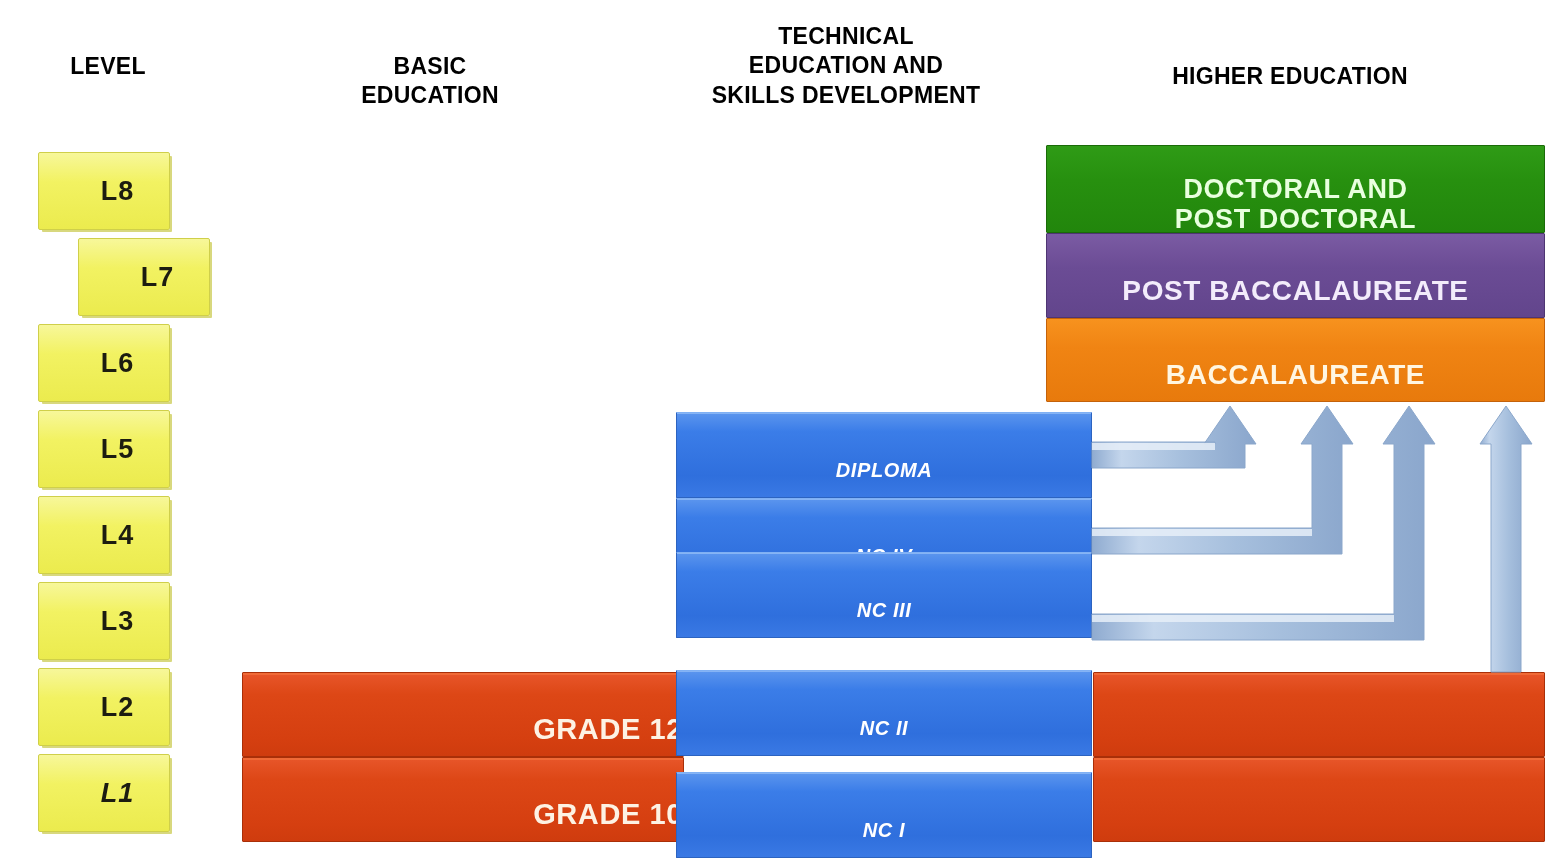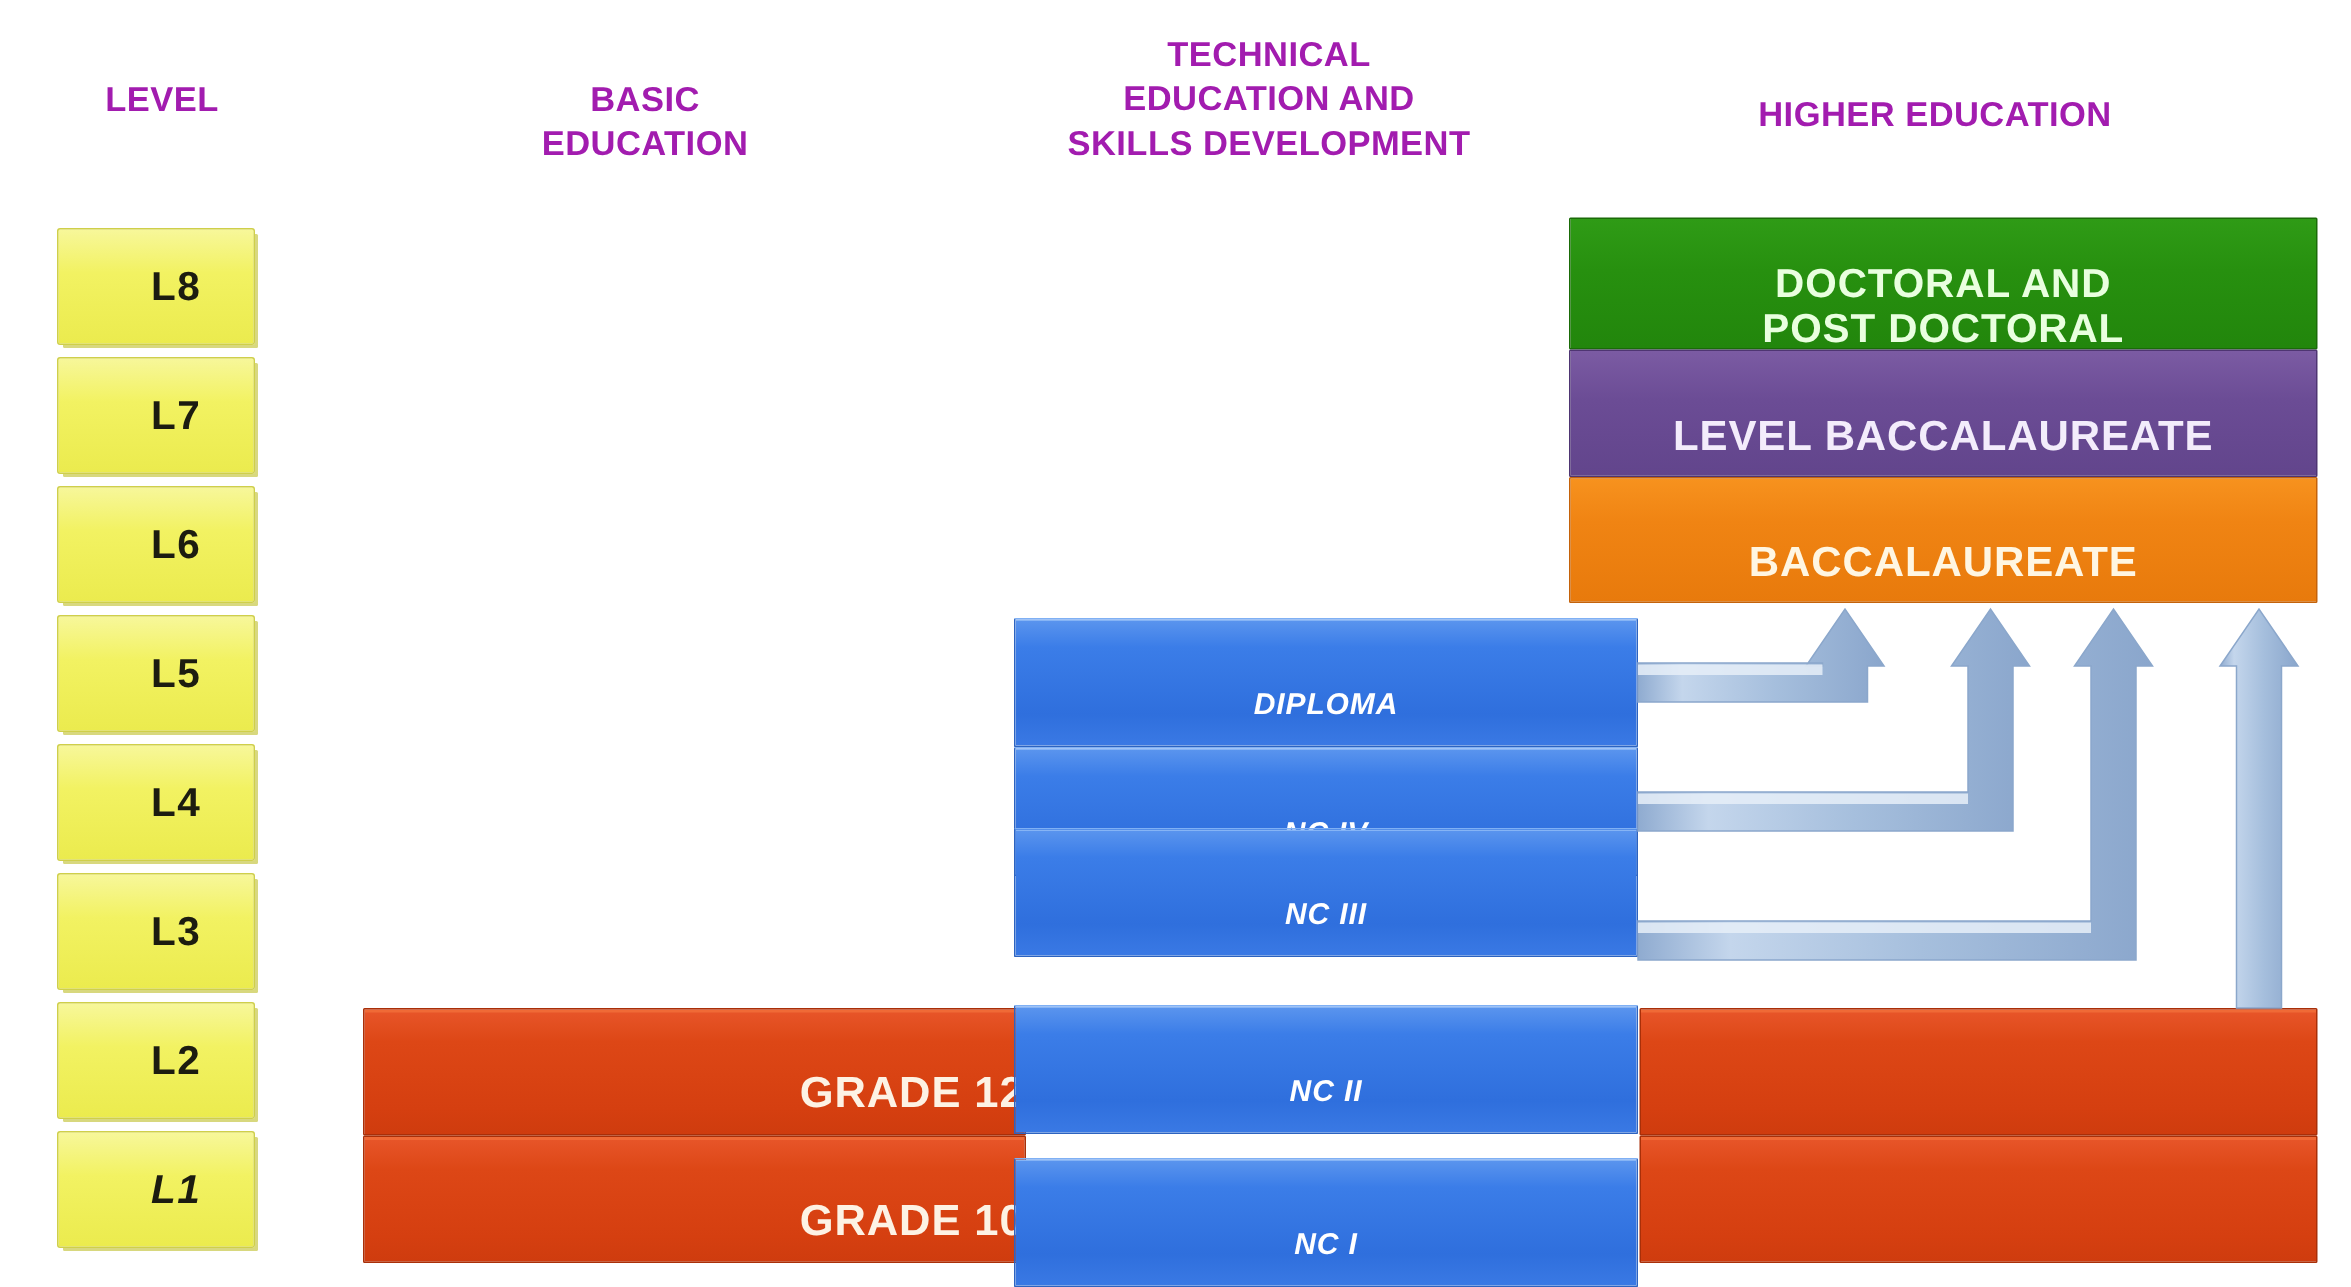--- a/index.html
+++ b/index.html
@@ -16,21 +16,21 @@
     height: 858px;
     background: #ffffff;
     overflow: hidden;
   }
 
   
   .col-header {
     position: absolute;
     text-align: center;
     font-weight: bold;
-    color: #a21caf;
+    color: #000000;
     font-size: 23px;
     line-height: 1.28;
     letter-spacing: 0.3px;
     white-space: pre-line;
   }
 
   
   .level-box {
     position: absolute;
     left: 38px;
@@ -140,21 +140,21 @@
       <div class="col-header" style="left: 612px; top: 22px; width: 468px;">TECHNICAL
 EDUCATION AND
 SKILLS DEVELOPMENT</div>
       <div class="col-header" style="left: 1090px; top: 62px; width: 400px;">HIGHER EDUCATION</div>
     </div>
 
   <div id="levels">
       <div class="level-box" style="top: 152px;">
         <span>L8</span>
       </div>
-      <div class="level-box" style="top: 238px;">
+      <div class="level-box" style="top: 238px; margin-left: 40px;">
         <span>L7</span>
       </div>
       <div class="level-box" style="top: 324px;">
         <span>L6</span>
       </div>
       <div class="level-box" style="top: 410px;">
         <span>L5</span>
       </div>
       <div class="level-box" style="top: 496px;">
         <span>L4</span>
@@ -196,21 +196,21 @@
         <span class="blabel" style="white-space: pre-line;">NC I</span>
       </div>
     </div>
 
   <div id="higher">
       <div class="block green-block" style="left: 1046px; top: 145px; width: 499px; height: 88px;">
         <span class="blabel" style="white-space: pre-line;">DOCTORAL AND
 POST DOCTORAL</span>
       </div>
       <div class="block purple-block" style="left: 1046px; top: 233px; width: 499px; height: 85px;">
-        <span class="blabel" style="white-space: pre-line;">LEVEL BACCALAUREATE</span>
+        <span class="blabel" style="white-space: pre-line;">POST BACCALAUREATE</span>
       </div>
       <div class="block orange-block" style="left: 1046px; top: 318px; width: 499px; height: 84px;">
         <span class="blabel" style="white-space: pre-line;">BACCALAUREATE</span>
       </div>
       <div class="block red-block no-label" style="left: 1093px; top: 672px; width: 452px; height: 85px;">
         <span class="blabel" style="white-space: pre-line;"></span>
       </div>
       <div class="block red-block no-label" style="left: 1093px; top: 757px; width: 452px; height: 85px;">
         <span class="blabel" style="white-space: pre-line;"></span>
       </div>

